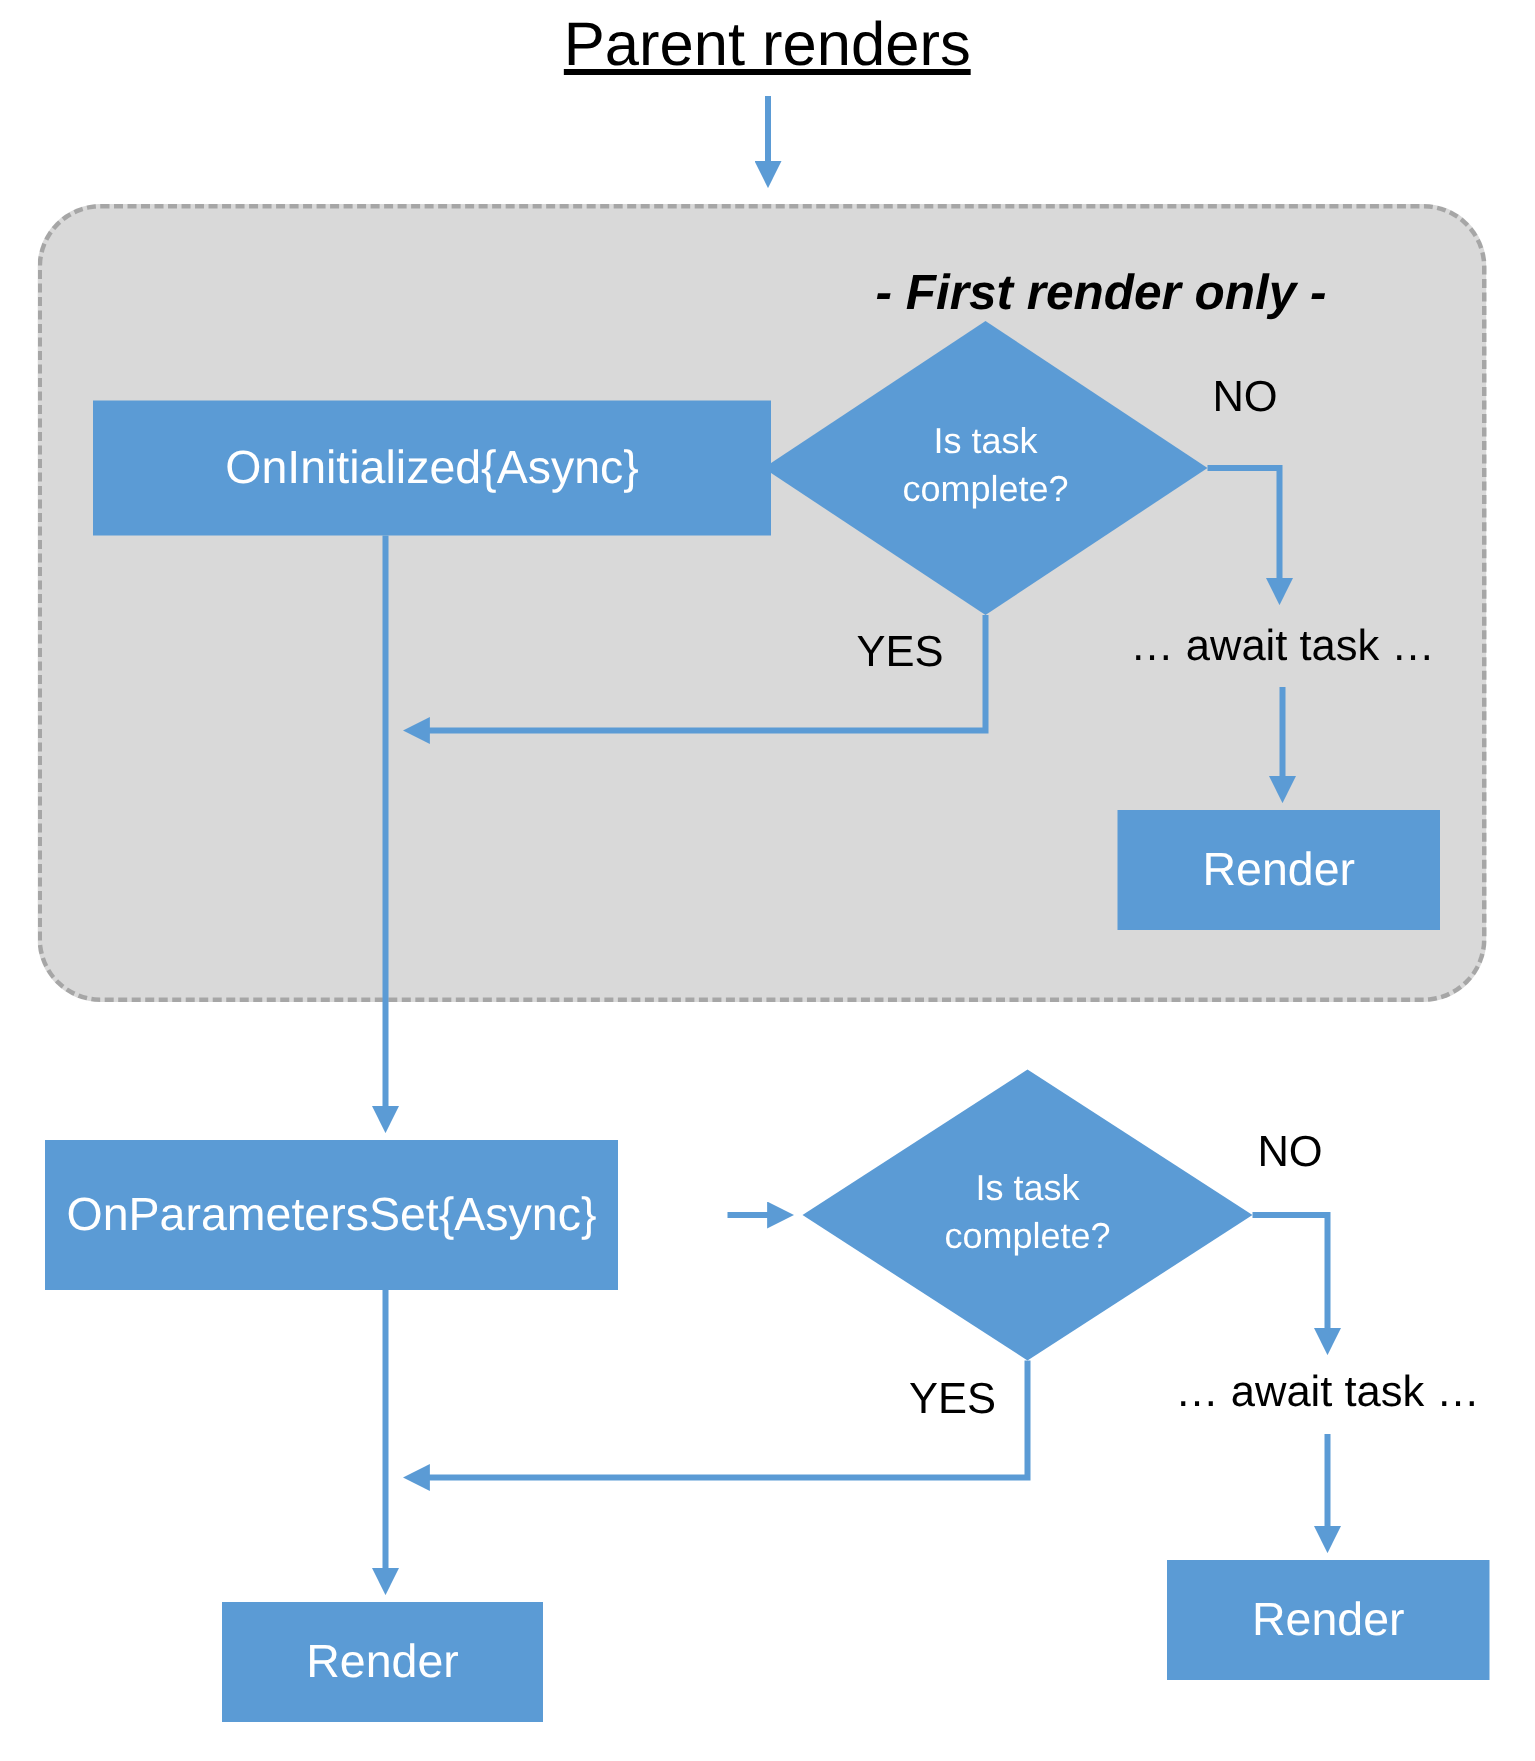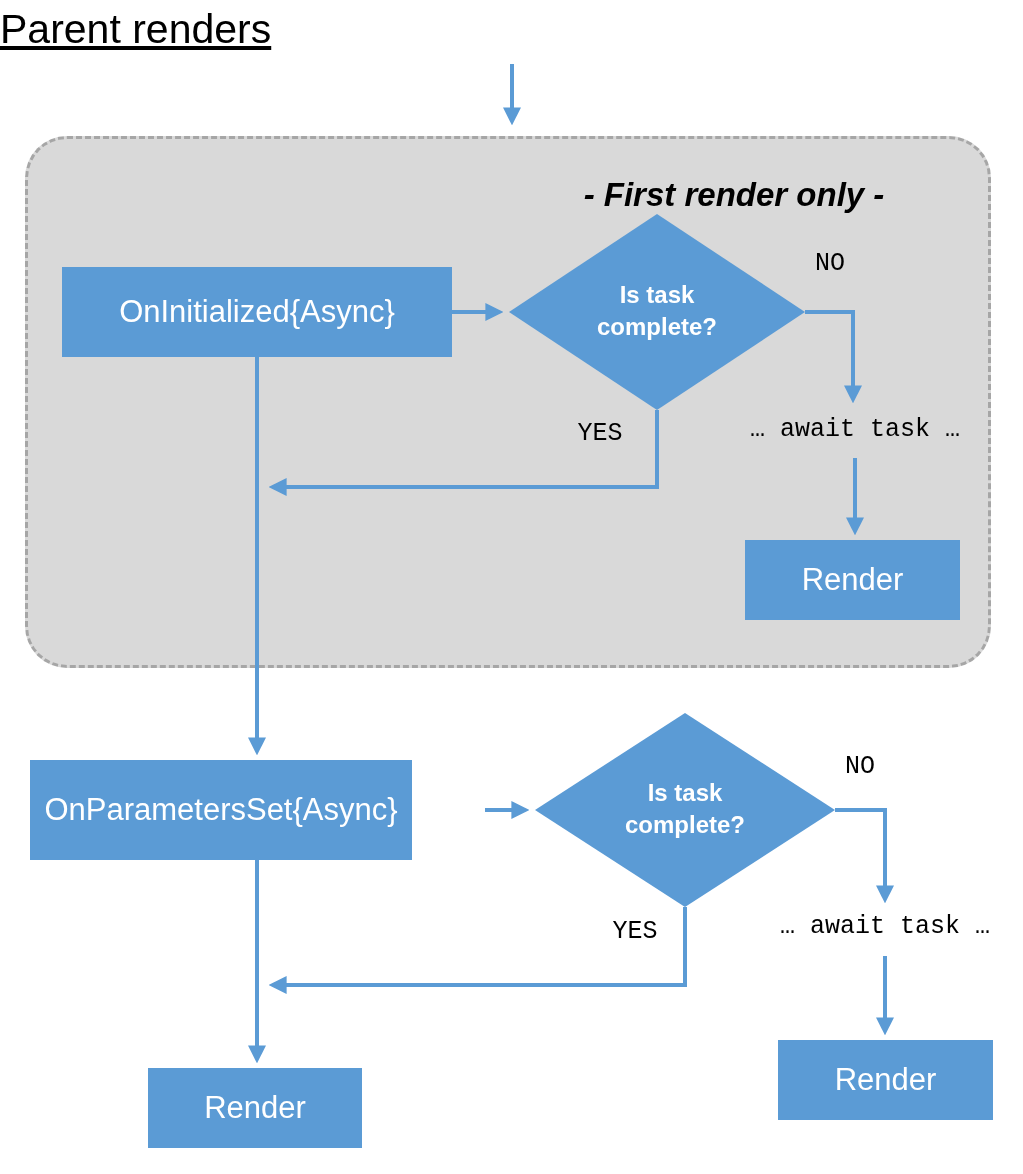--- a/index.html
+++ b/index.html
@@ -29,21 +29,21 @@
     background: var(--region-fill, #d9d9d9);
     border: 3px dashed var(--region-border, #a6a6a6);
     border-radius: 42px;
     box-sizing: border-box;
   }
 
   .title {
     position: absolute;
     left: 0; top: 6px;
     width: 100%;
-    text-align: left;
+    text-align: center;
     font-size: 41px;
     color: var(--label-text, #000);
     text-decoration: underline;
   }
 
   .first-render {
     position: absolute;
     left: 548px; top: 176px;
     width: 372px;
     text-align: center;
@@ -56,47 +56,45 @@
   .node {
     position: absolute;
     display: flex;
     align-items: center;
     justify-content: center;
     background: var(--box-fill, #5b9bd5);
     color: var(--box-text, #fff);
     text-align: center;
     font-size: 31px;
   }
-  .node-oninitialized   { left: 62px;  top: 267px;  width: 390px; height: 90px; }
+  .node-oninitialized   { left: 62px;  top: 267px;  width: 452px; height: 90px; }
   .node-onparametersset { left: 30px;  top: 760px;  width: 382px; height: 100px; }
   .render-1             { left: 745px; top: 540px;  width: 215px; height: 80px; }
   .render-2             { left: 778px; top: 1040px; width: 215px; height: 80px; }
   .render-3             { left: 148px; top: 1068px; width: 214px; height: 80px; }
 
   .diamond-label {
     position: absolute;
     display: flex;
     flex-direction: column;
     align-items: center;
     justify-content: center;
     color: var(--box-text, #fff);
     font-size: 24px;
     line-height: 1.3;
     text-align: center;
-    font-weight: bold;
   }
   .diamond-label-1 { left: 532px; top: 258px; width: 250px; height: 105px; }
   .diamond-label-2 { left: 560px; top: 756px; width: 250px; height: 105px; }
 
   .edge-label {
     position: absolute;
     color: var(--label-text, #000);
-    font-size: 25px;
+    font-size: 29px;
     text-align: center;
-    font-family: Liberation Mono, monospace;
   }
   .no-1    { left: 795px; top: 249px; width: 70px; }
   .yes-1   { left: 563px; top: 419px; width: 74px; }
   .await-1 { left: 738px; top: 415px; width: 234px; }
   .no-2    { left: 825px; top: 752px; width: 70px; }
   .yes-2   { left: 598px; top: 917px; width: 74px; }
   .await-2 { left: 768px; top: 912px; width: 234px; }
 </style>
 </head>
 <body>

